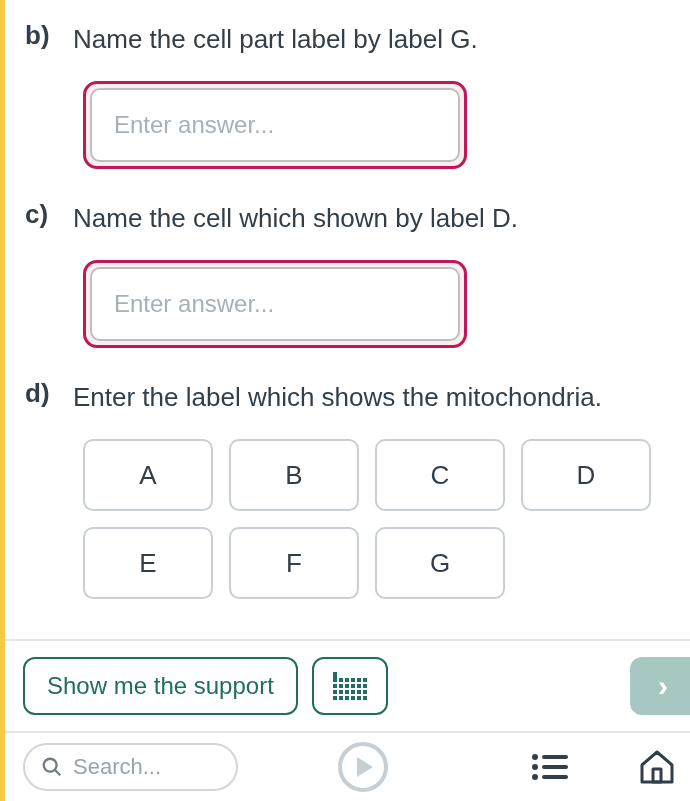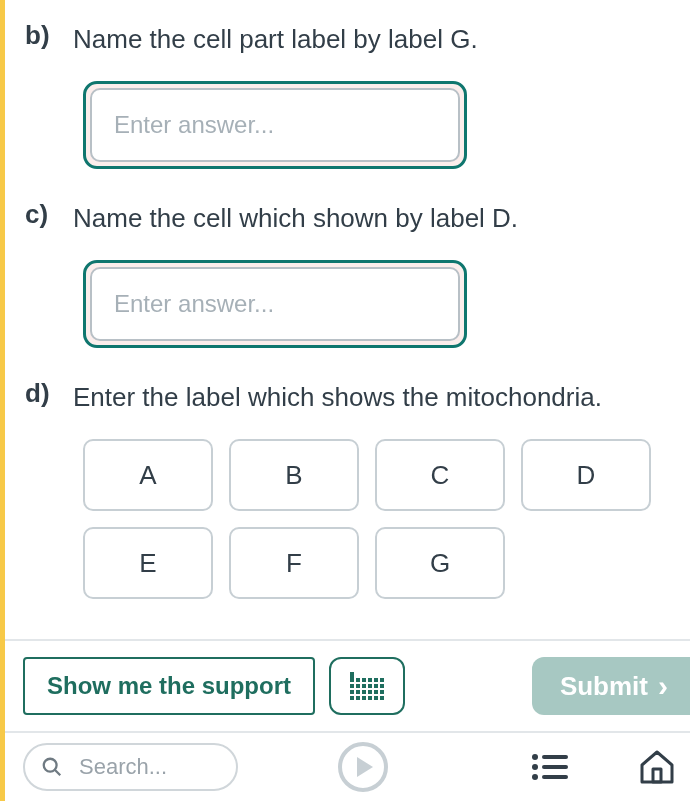--- a/index.html
+++ b/index.html
@@ -19,21 +19,21 @@
     padding: 0 22px;
     font-size: 24px;
     color: #323e48;
     outline: none;
     background: #fff;
   }
   .text-input::placeholder { color: #a6b0b7; }
   .input-highlight {
     display: inline-block;
     padding: 4px;
-    border: 3px solid #0f766e;
+    border: 3px solid #be185d;
     border-radius: 14px;
     background: #fbeeec;
   }
   .choice-grid {
     display: flex;
     flex-wrap: wrap;
     gap: 16px;
     margin-left: 58px;
     max-width: 600px;
   }
@@ -54,25 +54,25 @@
     border-top: 2px solid #e2e6e9;
     padding: 16px 18px;
     display: flex;
     align-items: center;
     gap: 14px;
   }
   .support-btn {
     height: 58px;
     padding: 12px 22px;
     border: 2px solid #1f6e5f;
-    border-radius: 4px;
+    border-radius: 12px;
     background: #fff;
     color: #1f6e5f;
     font-size: 24px;
-    font-weight: 700;
+    font-weight: 400;
     cursor: pointer;
   }
   .grid-btn {
     height: 58px;
     width: 76px;
     border: 2px solid #1f6e5f;
     border-radius: 12px;
     background: #fff;
     display: flex;
     align-items: center;
@@ -107,21 +107,21 @@
     background: #fff;
   }
   .search-pill {
     width: 215px;
     height: 48px;
     border: 2px solid #d0d6da;
     border-radius: 26px;
     display: flex;
     align-items: center;
     padding: 0 16px;
-    gap: 16px;
+    gap: 10px;
   }
   .search-pill input {
     border: none;
     outline: none;
     font-size: 22px;
     color: #323e48;
     width: 100%;
     background: transparent;
   }
   .search-pill input::placeholder { color: #9aa3aa; }
@@ -224,21 +224,20 @@
           <rect x="6" y="24" width="4" height="4"></rect>
           <rect x="12" y="24" width="4" height="4"></rect>
           <rect x="18" y="24" width="4" height="4"></rect>
           <rect x="24" y="24" width="4" height="4"></rect>
           <rect x="30" y="24" width="4" height="4"></rect>
         </g>
       </svg>
     </button>
     <div class="spacer"></div>
     <button class="submit-btn">
-      <span>Submit</span>
       <span class="submit-chevron">›</span>
     </button>
   </div>
 
   <div class="bottom-bar">
     <div class="search-pill">
       <svg class="search-ico" viewBox="0 0 24 24" fill="none" stroke="#6f7a82" stroke-width="2.5">
         <circle cx="10" cy="10" r="7"></circle>
         <line x1="15" y1="15" x2="21" y2="21"></line>
       </svg>

